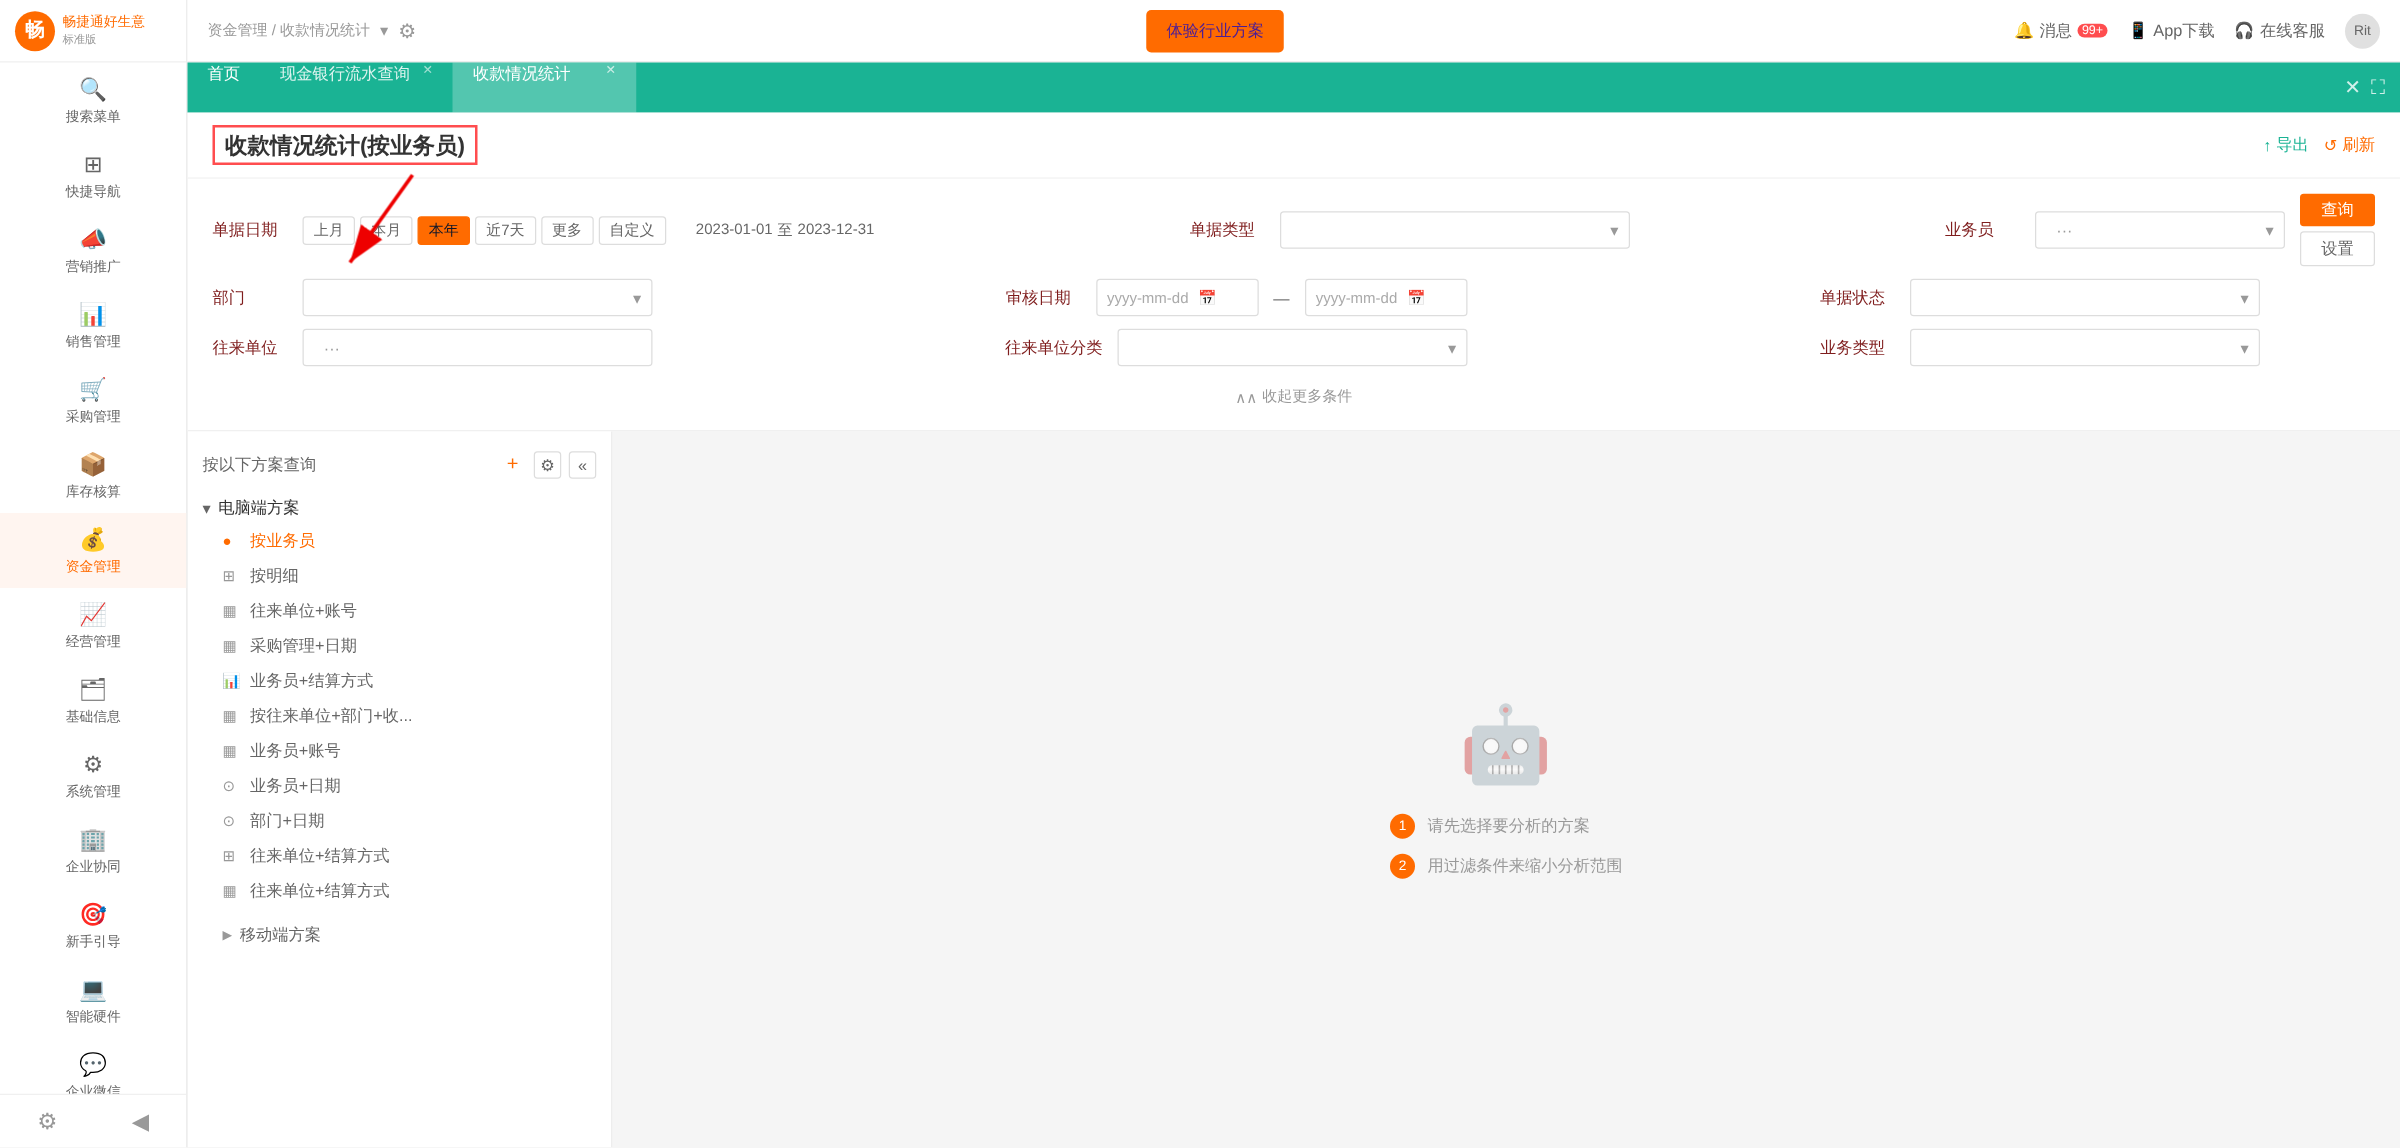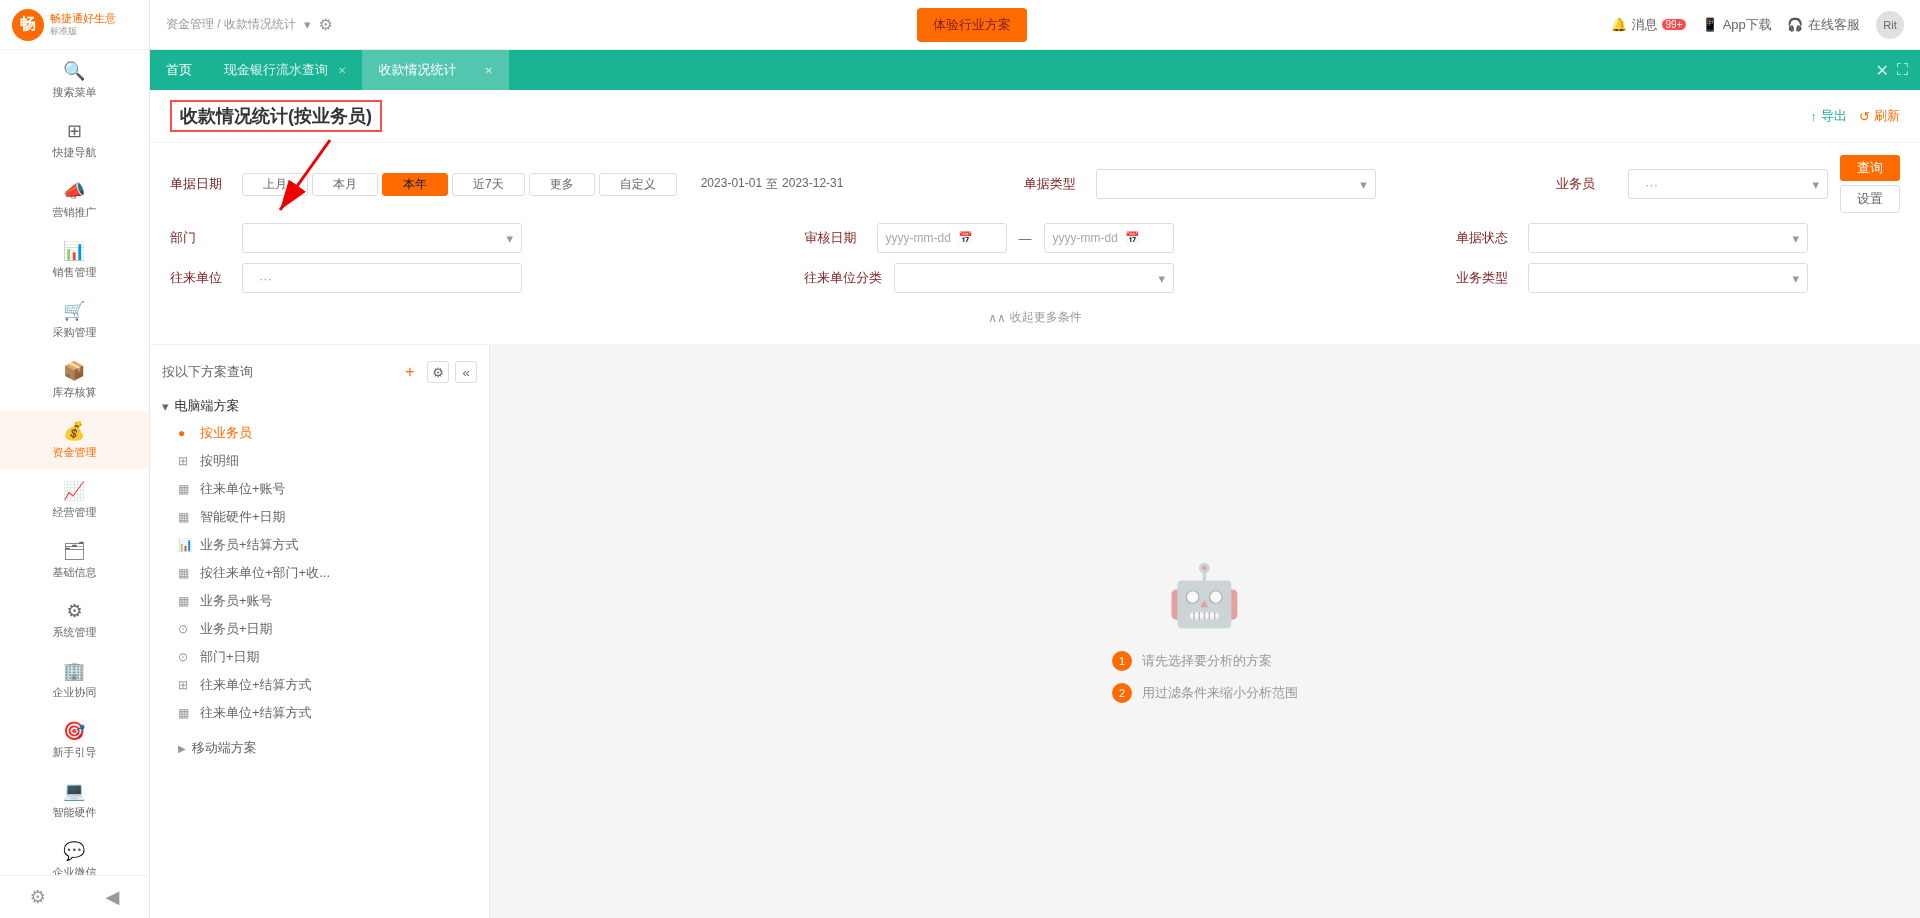--- a/index.html
+++ b/index.html
@@ -20,29 +20,29 @@
     .sidebar-bottom-icon { font-size: 18px; color: #999; cursor: pointer; }
 
     
     .main { flex: 1; display: flex; flex-direction: column; height: 918px; }
 
     
     .top-header { height: 50px; background: #fff; border-bottom: 1px solid #e8e8e8; display: flex; align-items: center; justify-content: space-between; padding: 0 16px; }
     .top-header-left { display: flex; align-items: center; gap: 8px; }
     .breadcrumb-text { color: #999; font-size: 12px; }
     .top-header-center { display: flex; align-items: center; gap: 12px; }
-    .btn-trial { background: #ff6b00; color: #7f1d1d; border: none; padding: 8px 16px; border-radius: 4px; font-size: 13px; cursor: pointer; }
+    .btn-trial { background: #ff6b00; color: #4c1d95; border: none; padding: 8px 16px; border-radius: 4px; font-size: 13px; cursor: pointer; }
     .top-header-right { display: flex; align-items: center; gap: 16px; color: #666; font-size: 13px; }
     .badge-red { background: #ff4d4f; color: white; border-radius: 10px; padding: 0 4px; font-size: 10px; }
     .header-action { display: flex; align-items: center; gap: 4px; cursor: pointer; }
     .user-avatar { width: 28px; height: 28px; background: #e0e0e0; border-radius: 50%; display: flex; align-items: center; justify-content: center; font-size: 11px; color: #666; }
 
     
     .tab-bar { height: 40px; background: #1ab394; display: flex; align-items: center; padding: 0 0; }
-    .tab-item { height: 40px; display: flex; align-items: center; padding: 0 16px; color: rgba(255,255,255,0.85); cursor: pointer; font-size: 13px; gap: 6px; }
+    .tab-item { height: 40px; display: flex; align-items: flex-start; padding: 0 16px; color: rgba(255,255,255,0.85); cursor: pointer; font-size: 13px; gap: 6px; }
     .tab-item.home { color: white; }
     .tab-item.active { background: rgba(255,255,255,0.2); color: white; }
     .tab-close { font-size: 10px; opacity: 0.7; cursor: pointer; margin-left: 4px; }
     .tab-bar-right { margin-left: auto; display: flex; align-items: center; gap: 8px; padding-right: 12px; }
     .tab-bar-icon { color: rgba(255,255,255,0.8); cursor: pointer; font-size: 16px; }
 
     
     .content { flex: 1; display: flex; flex-direction: column; overflow: hidden; }
 
     
@@ -50,21 +50,21 @@
     .page-title { font-size: 18px; font-weight: bold; color: #333; border: 2px solid #ff4d4f; padding: 2px 8px; display: inline-block; }
     .page-actions { display: flex; gap: 12px; align-items: center; }
     .btn-export { display: flex; align-items: center; gap: 4px; color: #1ab394; cursor: pointer; font-size: 13px; }
     .btn-refresh { display: flex; align-items: center; gap: 4px; color: #ff6b00; cursor: pointer; font-size: 13px; }
 
     
     .filter-area { background: white; padding: 12px 20px; border-bottom: 1px solid #f0f0f0; }
     .filter-row { display: flex; align-items: center; gap: 12px; margin-bottom: 10px; }
     .filter-label { color: #7f1d1d; font-size: 13px; white-space: nowrap; min-width: 60px; }
     .date-btns { display: flex; gap: 4px; align-items: center; }
-    .date-btn { padding: 2px 20px; border: 1px solid #ddd; background: white; border-radius: 3px; cursor: pointer; font-size: 12px; color: #666; }
+    .date-btn { padding: 2px 8px; border: 1px solid #ddd; background: white; border-radius: 3px; cursor: pointer; font-size: 12px; color: #666; }
     .date-btn.active { background: #ff6b00; color: white; border-color: #ff6b00; }
     .date-range { display: flex; align-items: flex-start; gap: 4px; color: #666; font-size: 12px; margin-left: 12px; }
     .filter-select { height: 30px; border: 1px solid #ddd; border-radius: 3px; padding: 0 8px; font-size: 13px; color: #666; display: flex; align-items: center; gap: 4px; min-width: 200px; cursor: pointer; background: white; }
     .filter-select-wide { min-width: 280px; }
     .filter-select .arrow { margin-left: auto; color: #999; }
     .filter-dots { color: #999; cursor: pointer; margin: 0 4px; }
     .date-input { height: 30px; border: 1px solid #ddd; border-radius: 3px; padding: 0 8px; font-size: 12px; color: #aaa; background: white; display: flex; align-items: center; gap: 4px; min-width: 130px; }
     .date-sep { color: #666; }
     .collapse-bar { display: flex; justify-content: center; align-items: center; margin-top: 6px; padding: 6px 0; color: #999; font-size: 12px; cursor: pointer; gap: 4px; }
 
@@ -356,21 +356,21 @@
           <div class="tree-item">
             <span class="item-icon">⊞</span>
             <span>按明细</span>
           </div>
           <div class="tree-item">
             <span class="item-icon">▦</span>
             <span>往来单位+账号</span>
           </div>
           <div class="tree-item">
             <span class="item-icon">▦</span>
-            <span>智能硬件+日期</span>
+            <span>采购管理+日期</span>
           </div>
           <div class="tree-item">
             <span class="item-icon">📊</span>
             <span>业务员+结算方式</span>
           </div>
           <div class="tree-item">
             <span class="item-icon">▦</span>
             <span>按往来单位+部门+收...</span>
           </div>
           <div class="tree-item">

